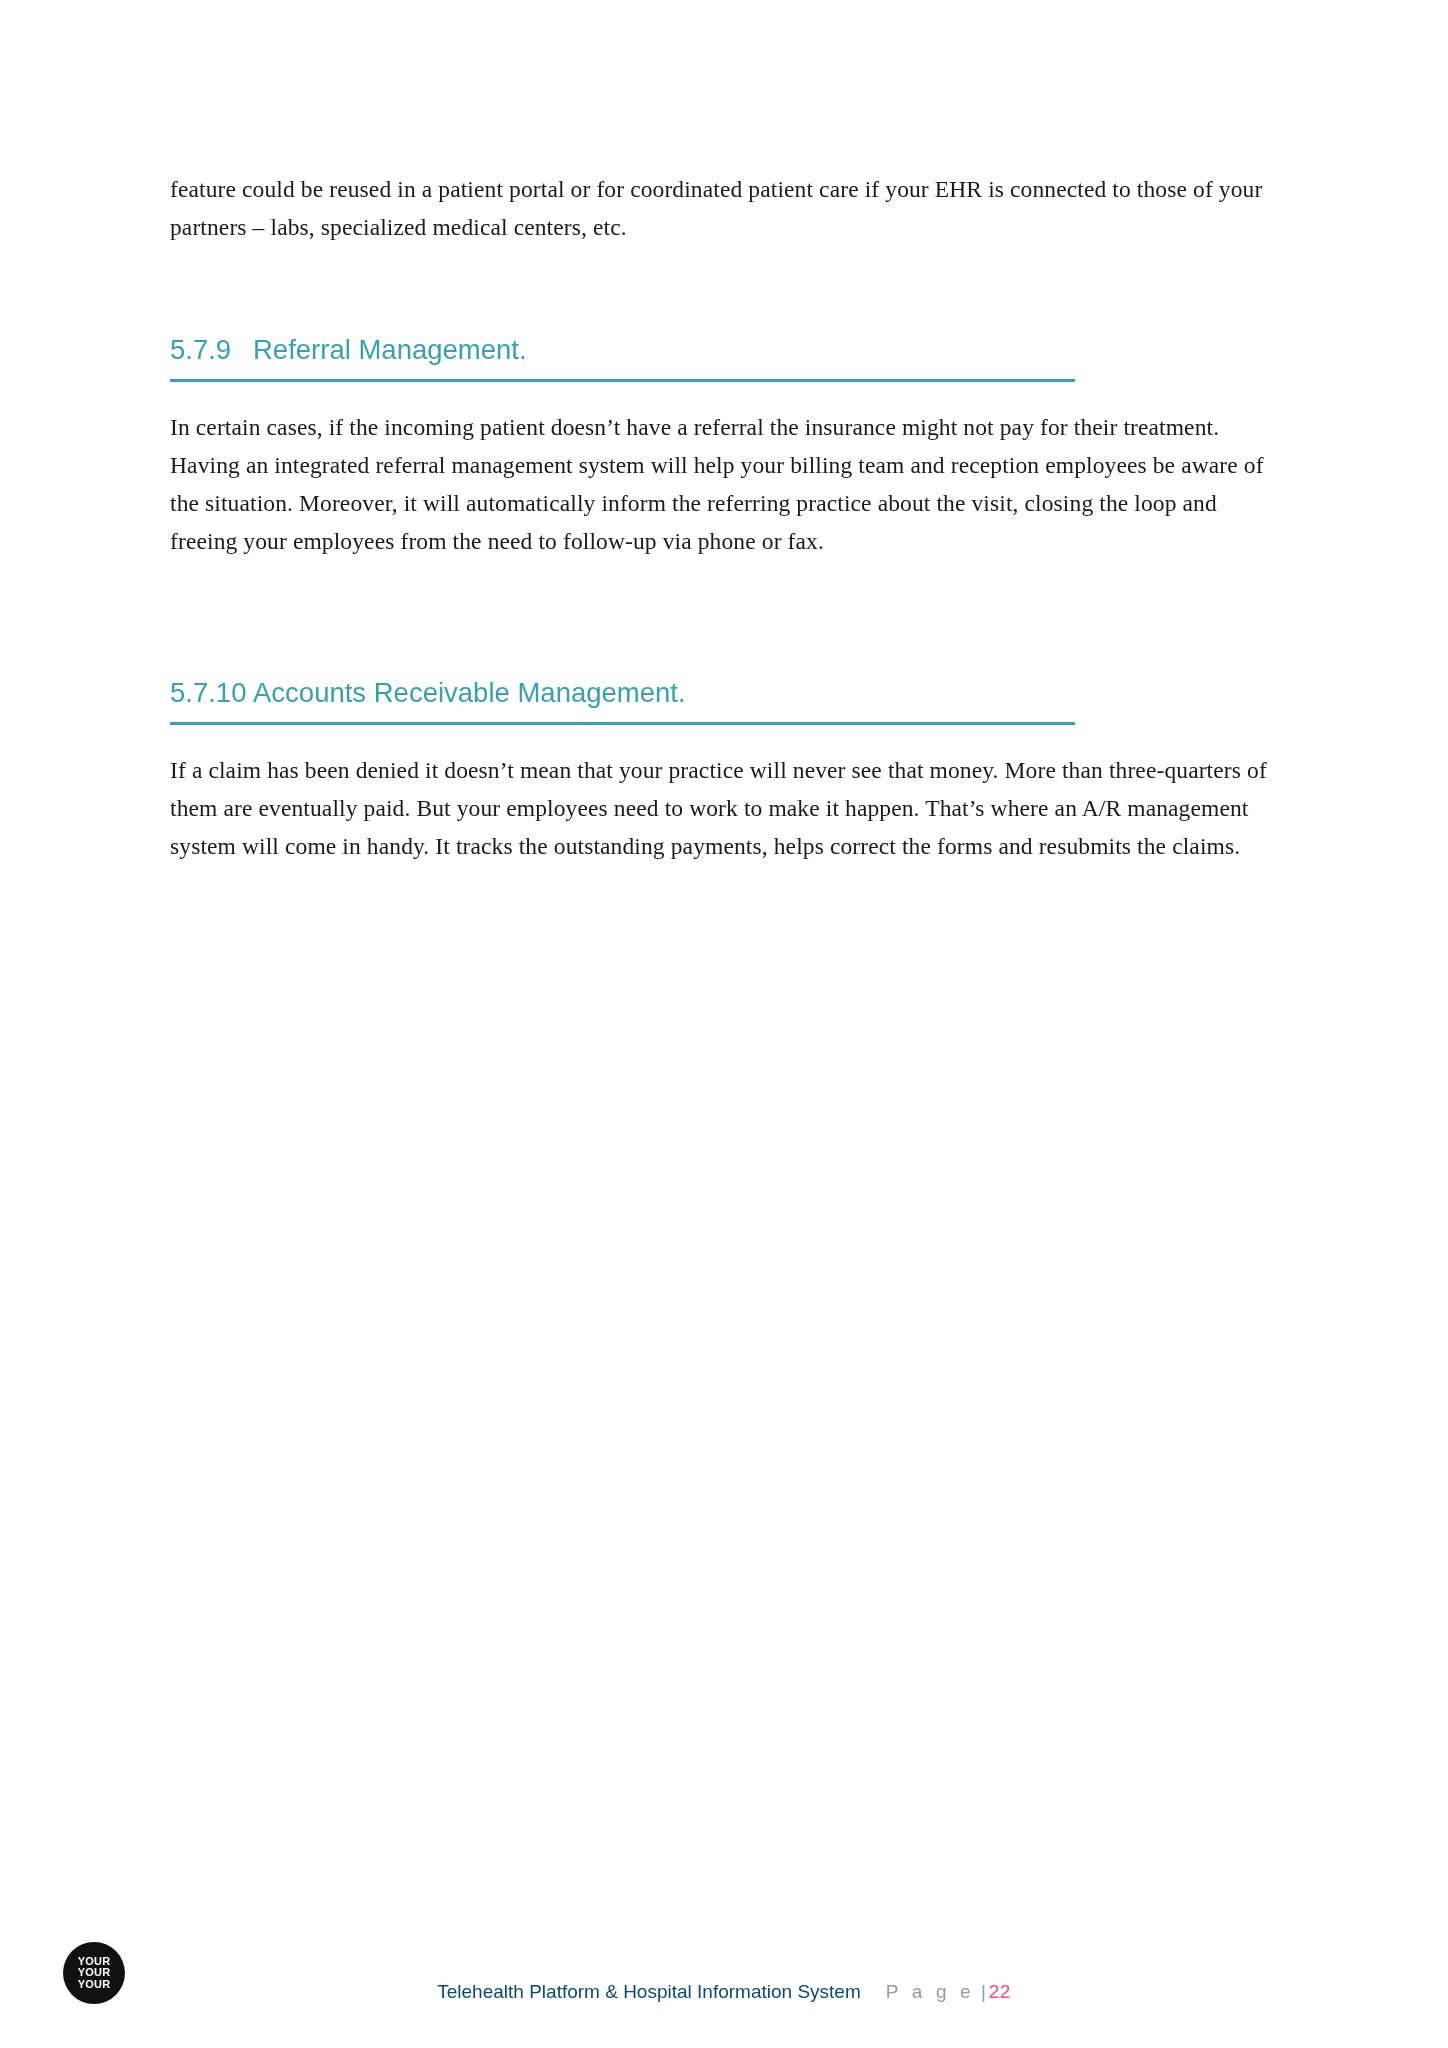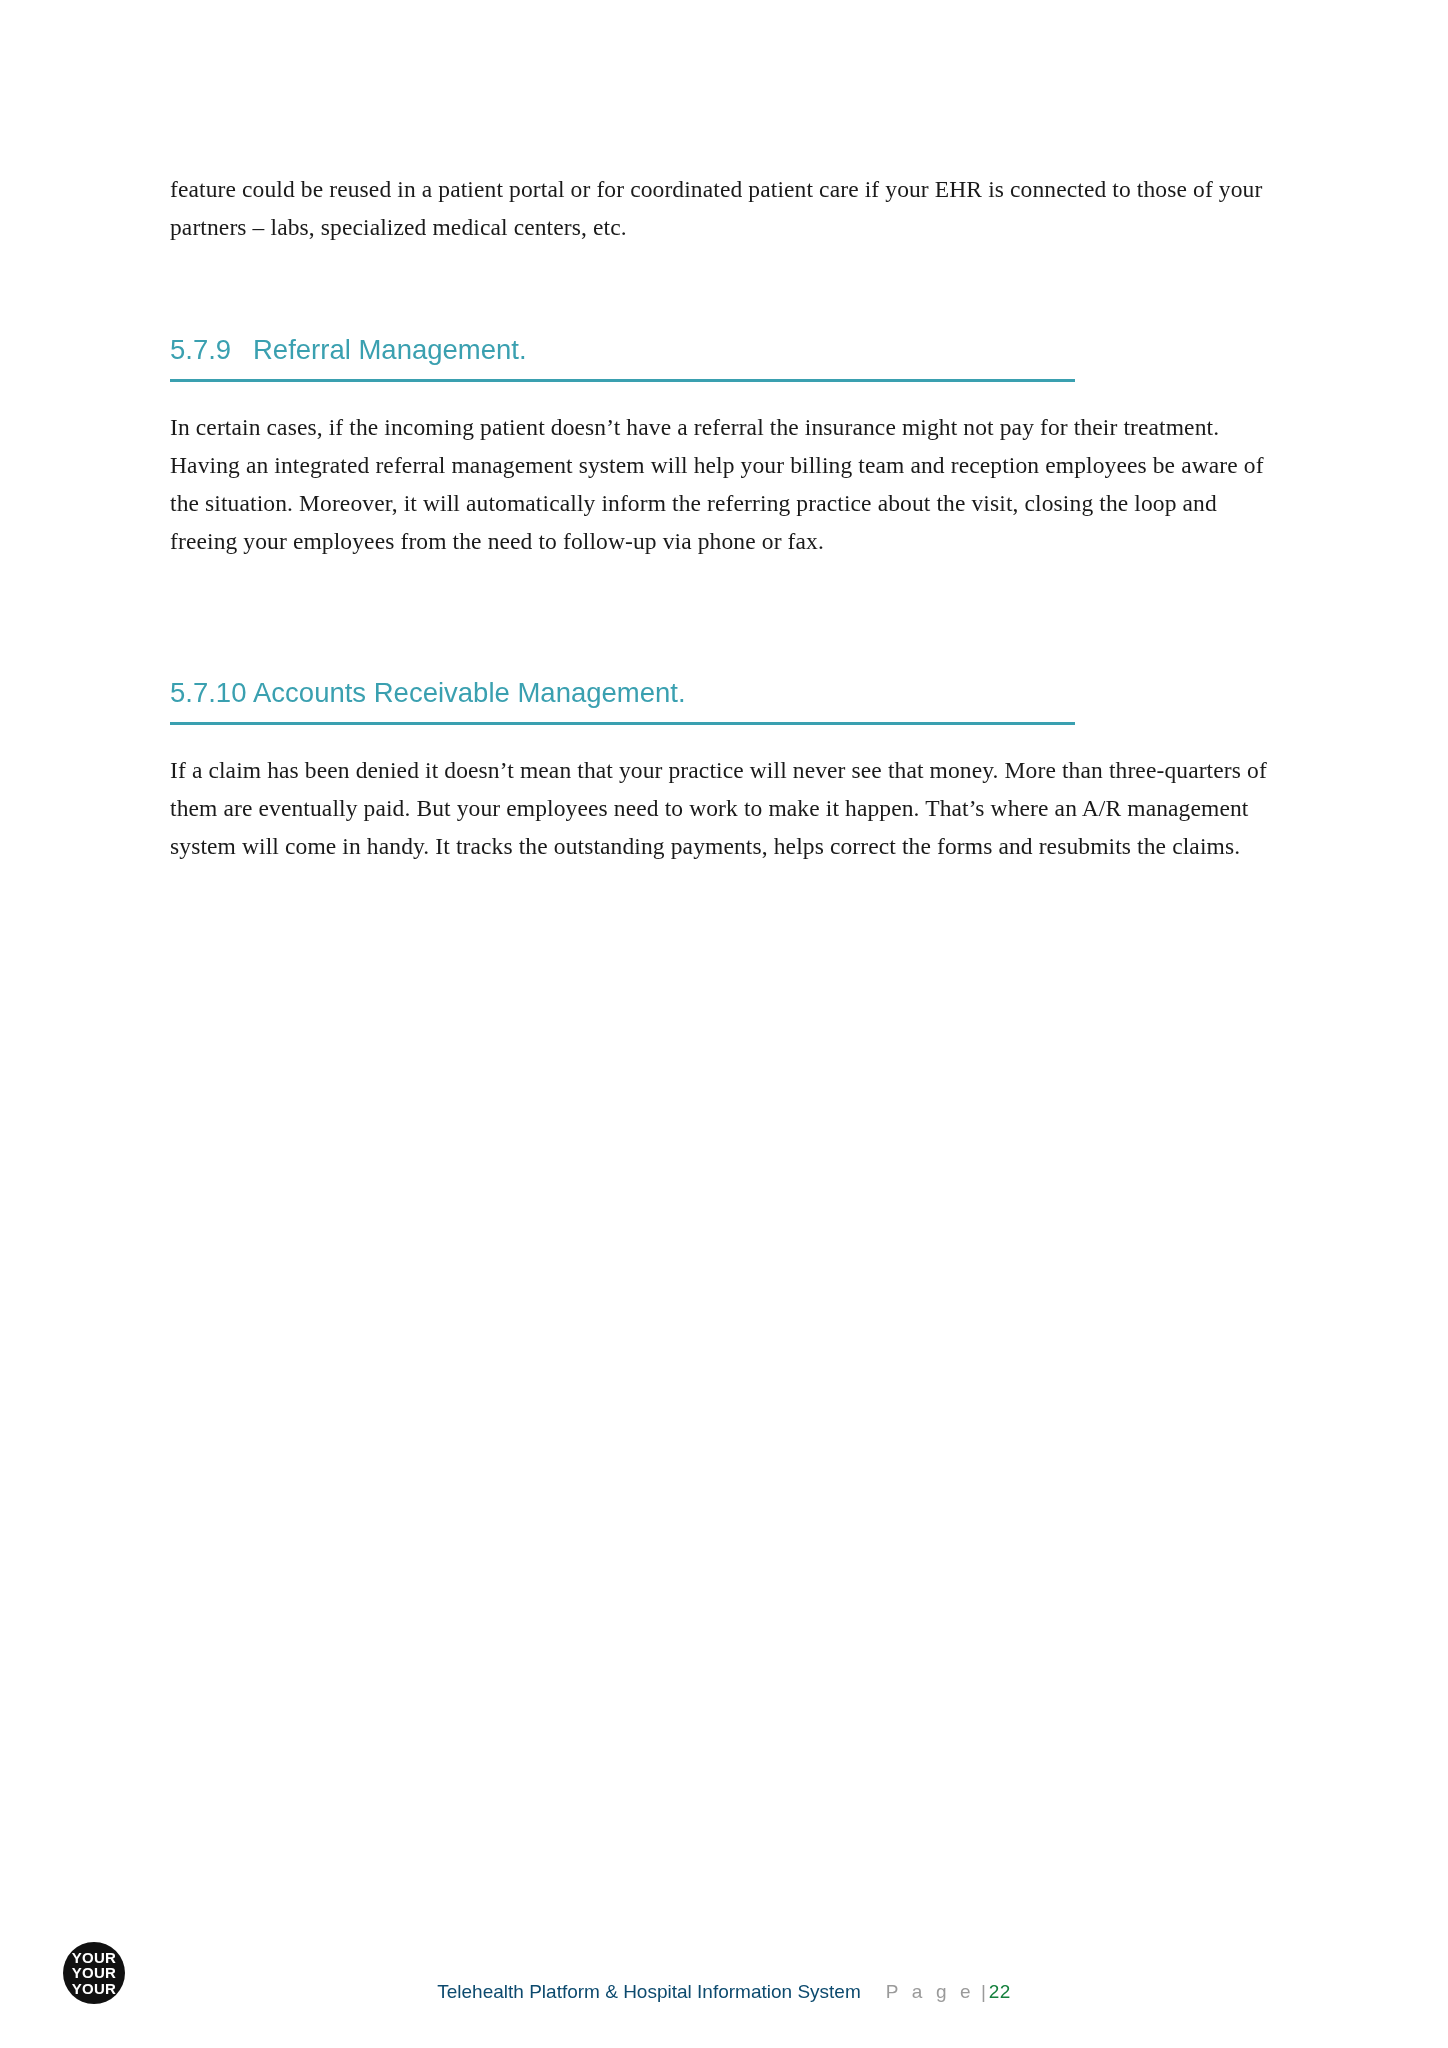--- a/index.html
+++ b/index.html
@@ -105,21 +105,21 @@
     background: #111111;
     display: flex;
     flex-direction: column;
     align-items: center;
     justify-content: center;
     line-height: 1.02;
   }
   .logo span {
     color: #ffffff;
     font-family: "Liberation Sans", sans-serif;
-    font-size: 15px;
+    font-size: 11px;
     font-weight: 700;
     letter-spacing: 0.02em;
     display: block;
     text-align: center;
   }
 
   .footer-text {
     position: absolute;
     left: 0;
     right: 0;
@@ -136,21 +136,21 @@
   .footer-page {
     color: #9a9a9a;
     letter-spacing: 0.22em;
     margin-left: 25px;
   }
   .footer-sep {
     color: #9a9a9a;
     margin: 0 3px 0 6px;
   }
   .footer-pagenum {
-    color: #15803d;
+    color: #ec4899;
     letter-spacing: 0.02em;
   }
 </style>
 </head>
 <body>
 
 <div class="page">
 
   <div class="content">
 

